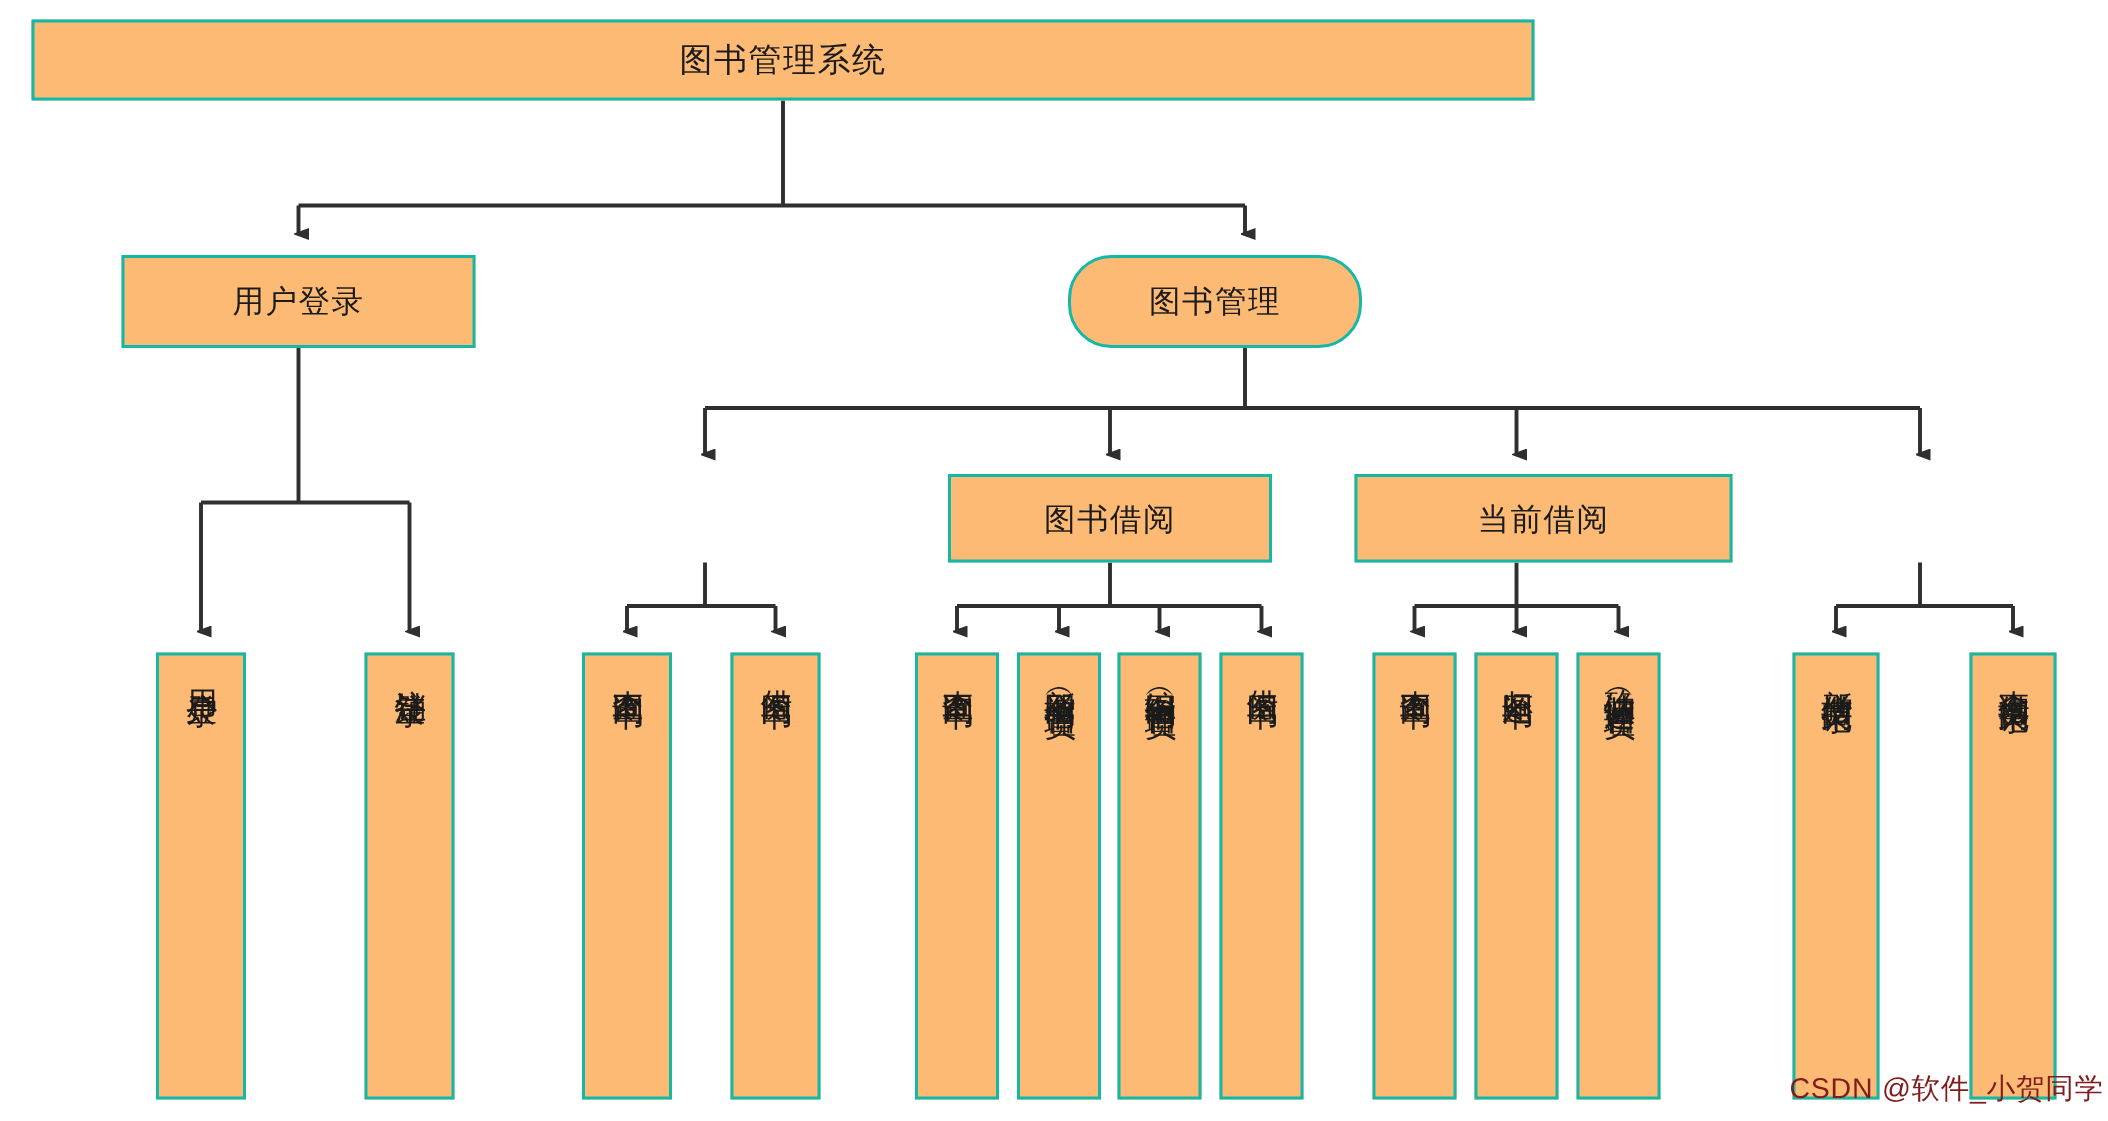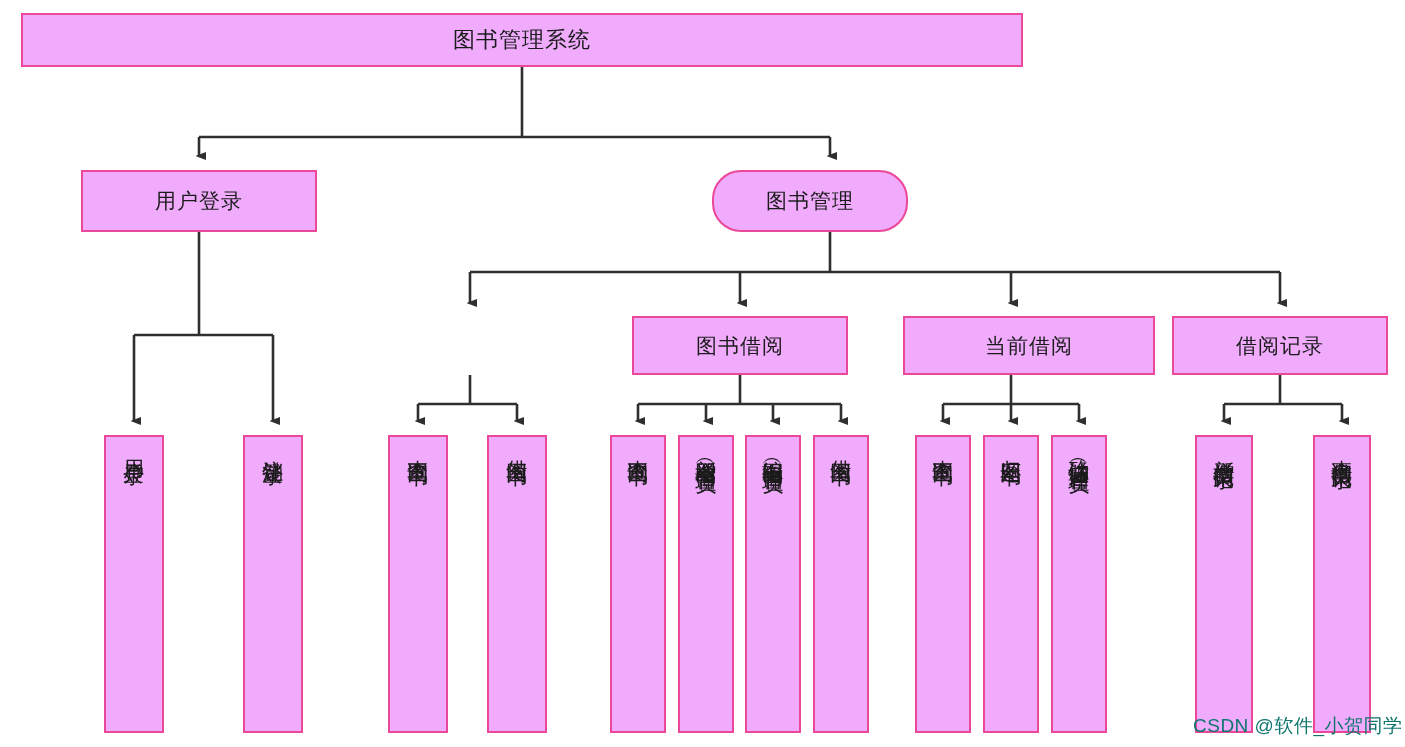--- a/index.html
+++ b/index.html
@@ -21,22 +21,22 @@
     position: absolute;
     left: 0;
     top: 0;
     width: 1405px;
     height: 747px;
     pointer-events: none;
   }
   .node {
     position: absolute;
     box-sizing: border-box;
-    border: 2px solid #ec4899;
-    background: #f0abfc;
+    border: 2px solid #14b8a6;
+    background: #fdba74;
     display: flex;
     align-items: center;
     justify-content: center;
     color: #1b1b1b;
   }
   .node.horiz {
     font-size: 21px;
     letter-spacing: 1px;
   }
   .node.vert {
@@ -51,21 +51,21 @@
     text-orientation: upright;
     line-height: 1.02;
     letter-spacing: 2px;
     white-space: nowrap;
   }
   .node.root {
     font-size: 22px;
   }
   .watermark {
     position: absolute;
-    color: #0f766e;
+    color: #7f1d1d;
     font-size: 19px;
     letter-spacing: 0.5px;
     white-space: nowrap;
   }
 </style>
 </head>
 <body>
 
 <div id="canvas">
 
@@ -129,23 +129,20 @@
   <div class="node horiz" style="left:712px; top:170px; width:196px; height:62px;border-radius:29px;">
     <span>图书管理</span>
   </div>
 
   <div class="node horiz" style="left:632px; top:316px; width:216px; height:59px;">
     <span>图书借阅</span>
   </div>
   <div class="node horiz" style="left:903px; top:316px; width:252px; height:59px;">
     <span>当前借阅</span>
   </div>
-  <div class="node horiz" style="left:1172px; top:316px; width:216px; height:59px;">
-    <span>借阅记录</span>
-  </div>
 
   <div class="node vert" style="left:104px; top:435px; width:60px; height:298px;">
     <span class="vtext">用户登录</span>
   </div>
   <div class="node vert" style="left:243px; top:435px; width:60px; height:298px;">
     <span class="vtext">注销登录</span>
   </div>
 
   <div class="node vert" style="left:388px; top:435px; width:60px; height:298px;">
     <span class="vtext">查询图书</span>

